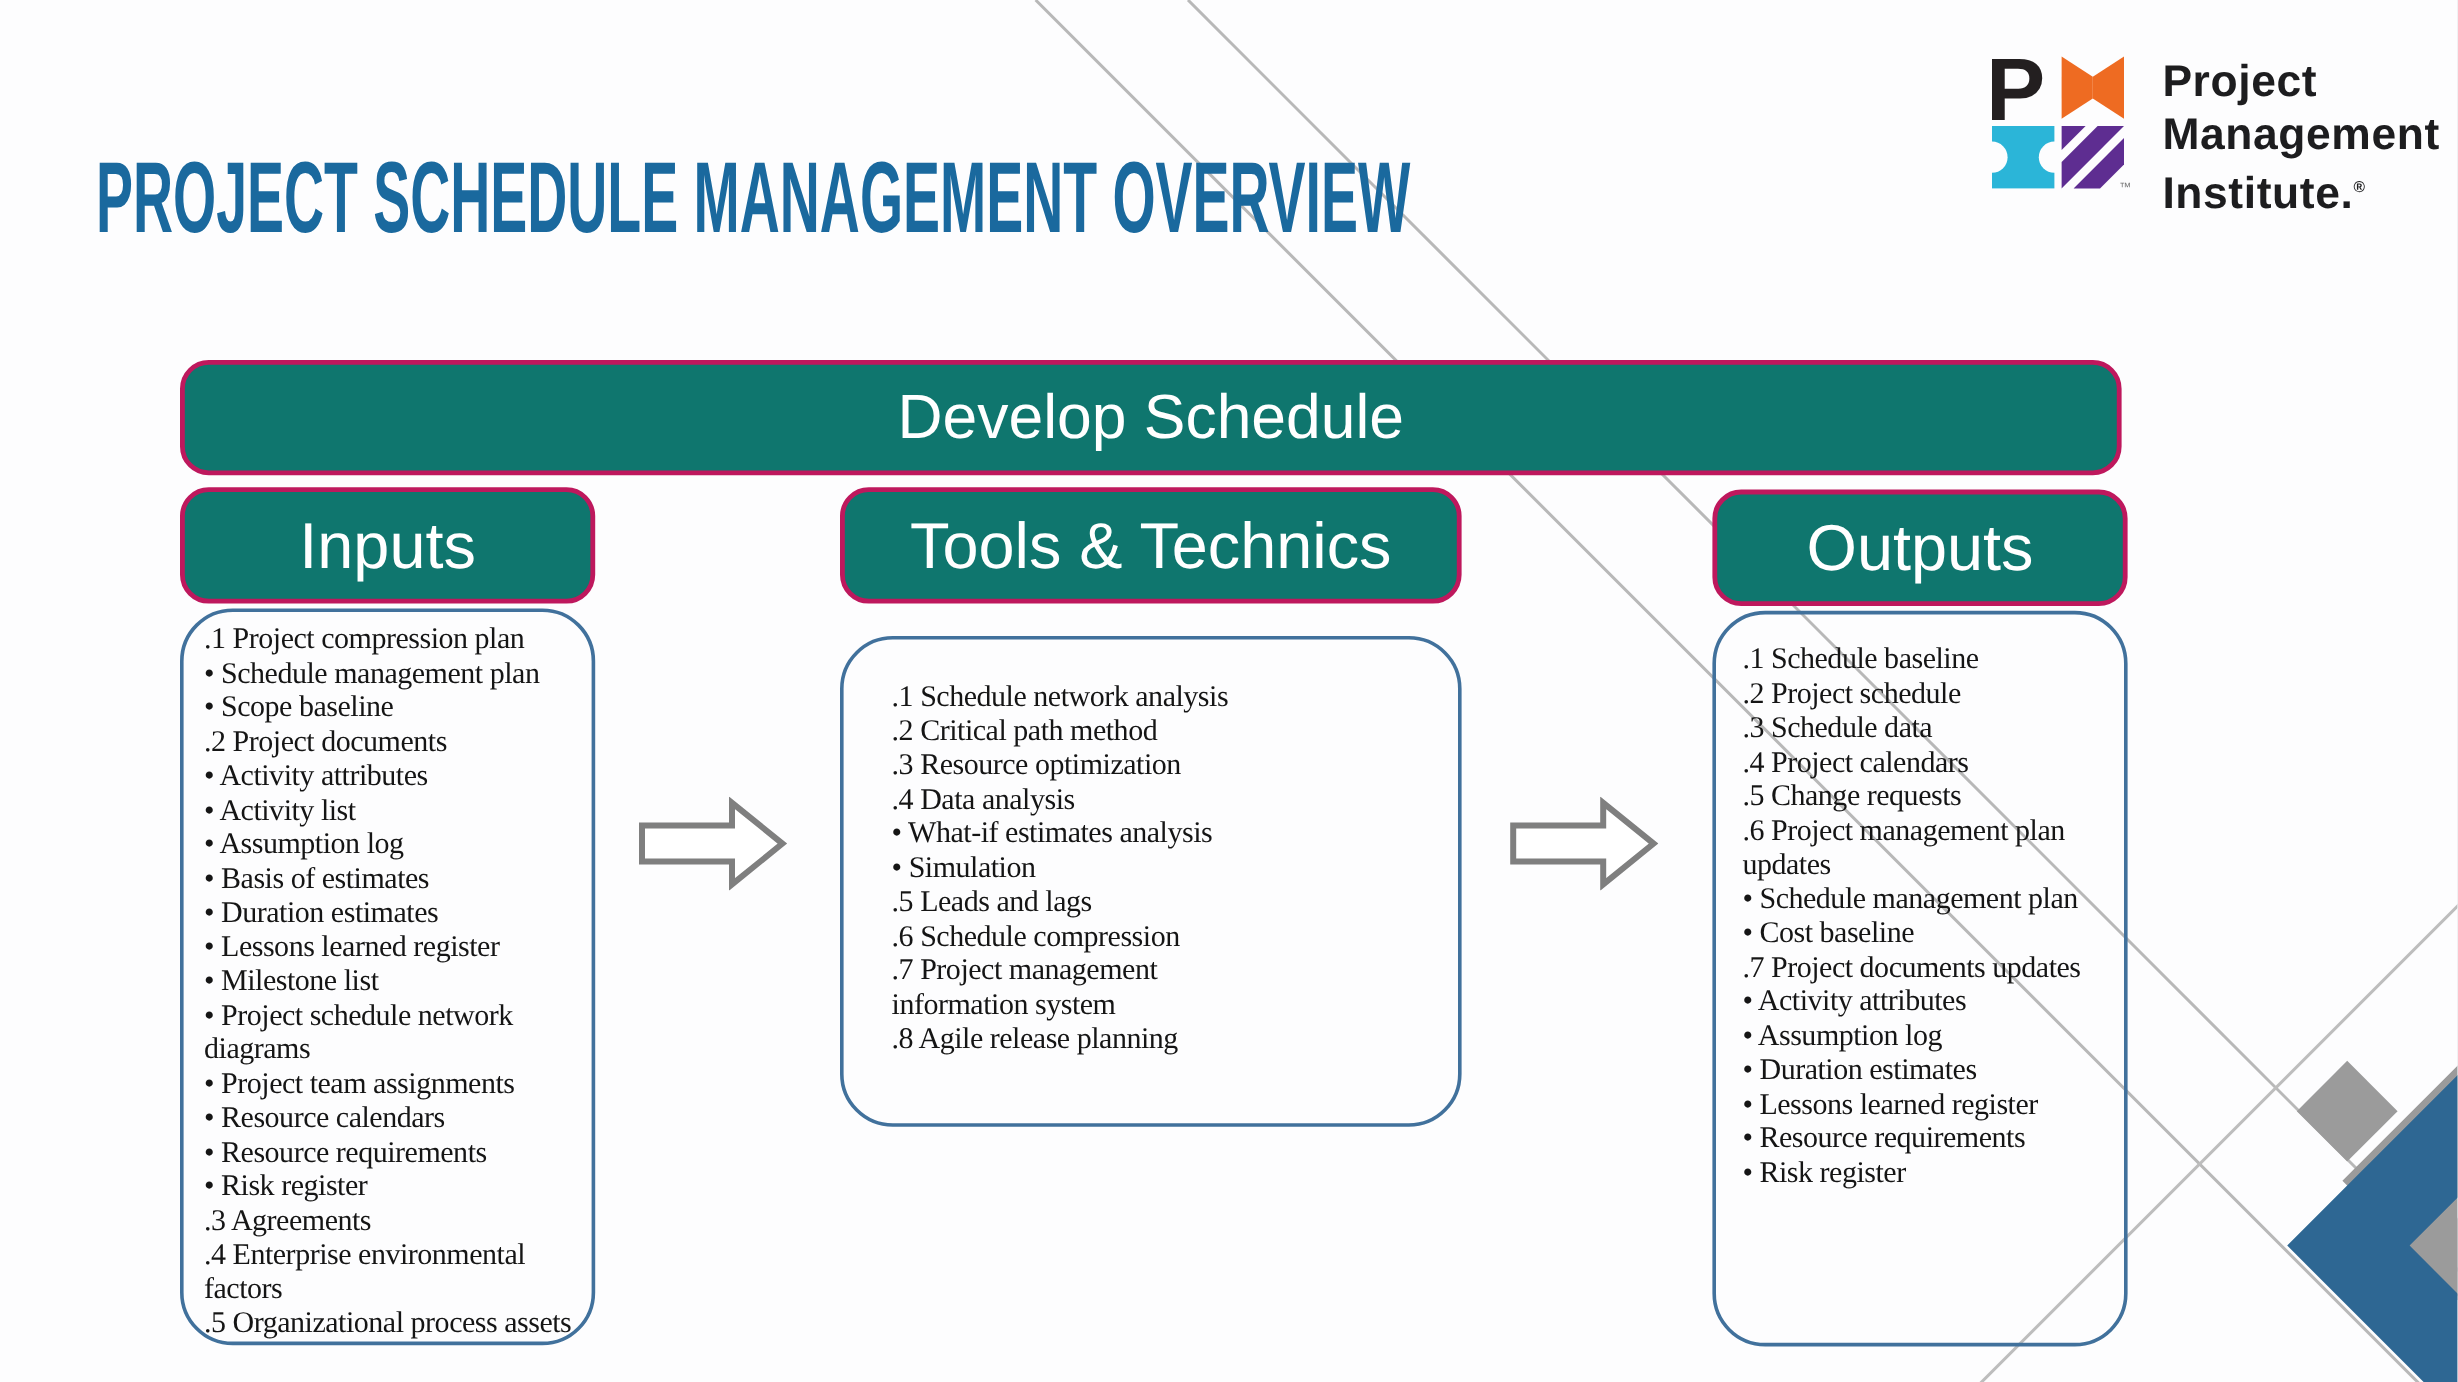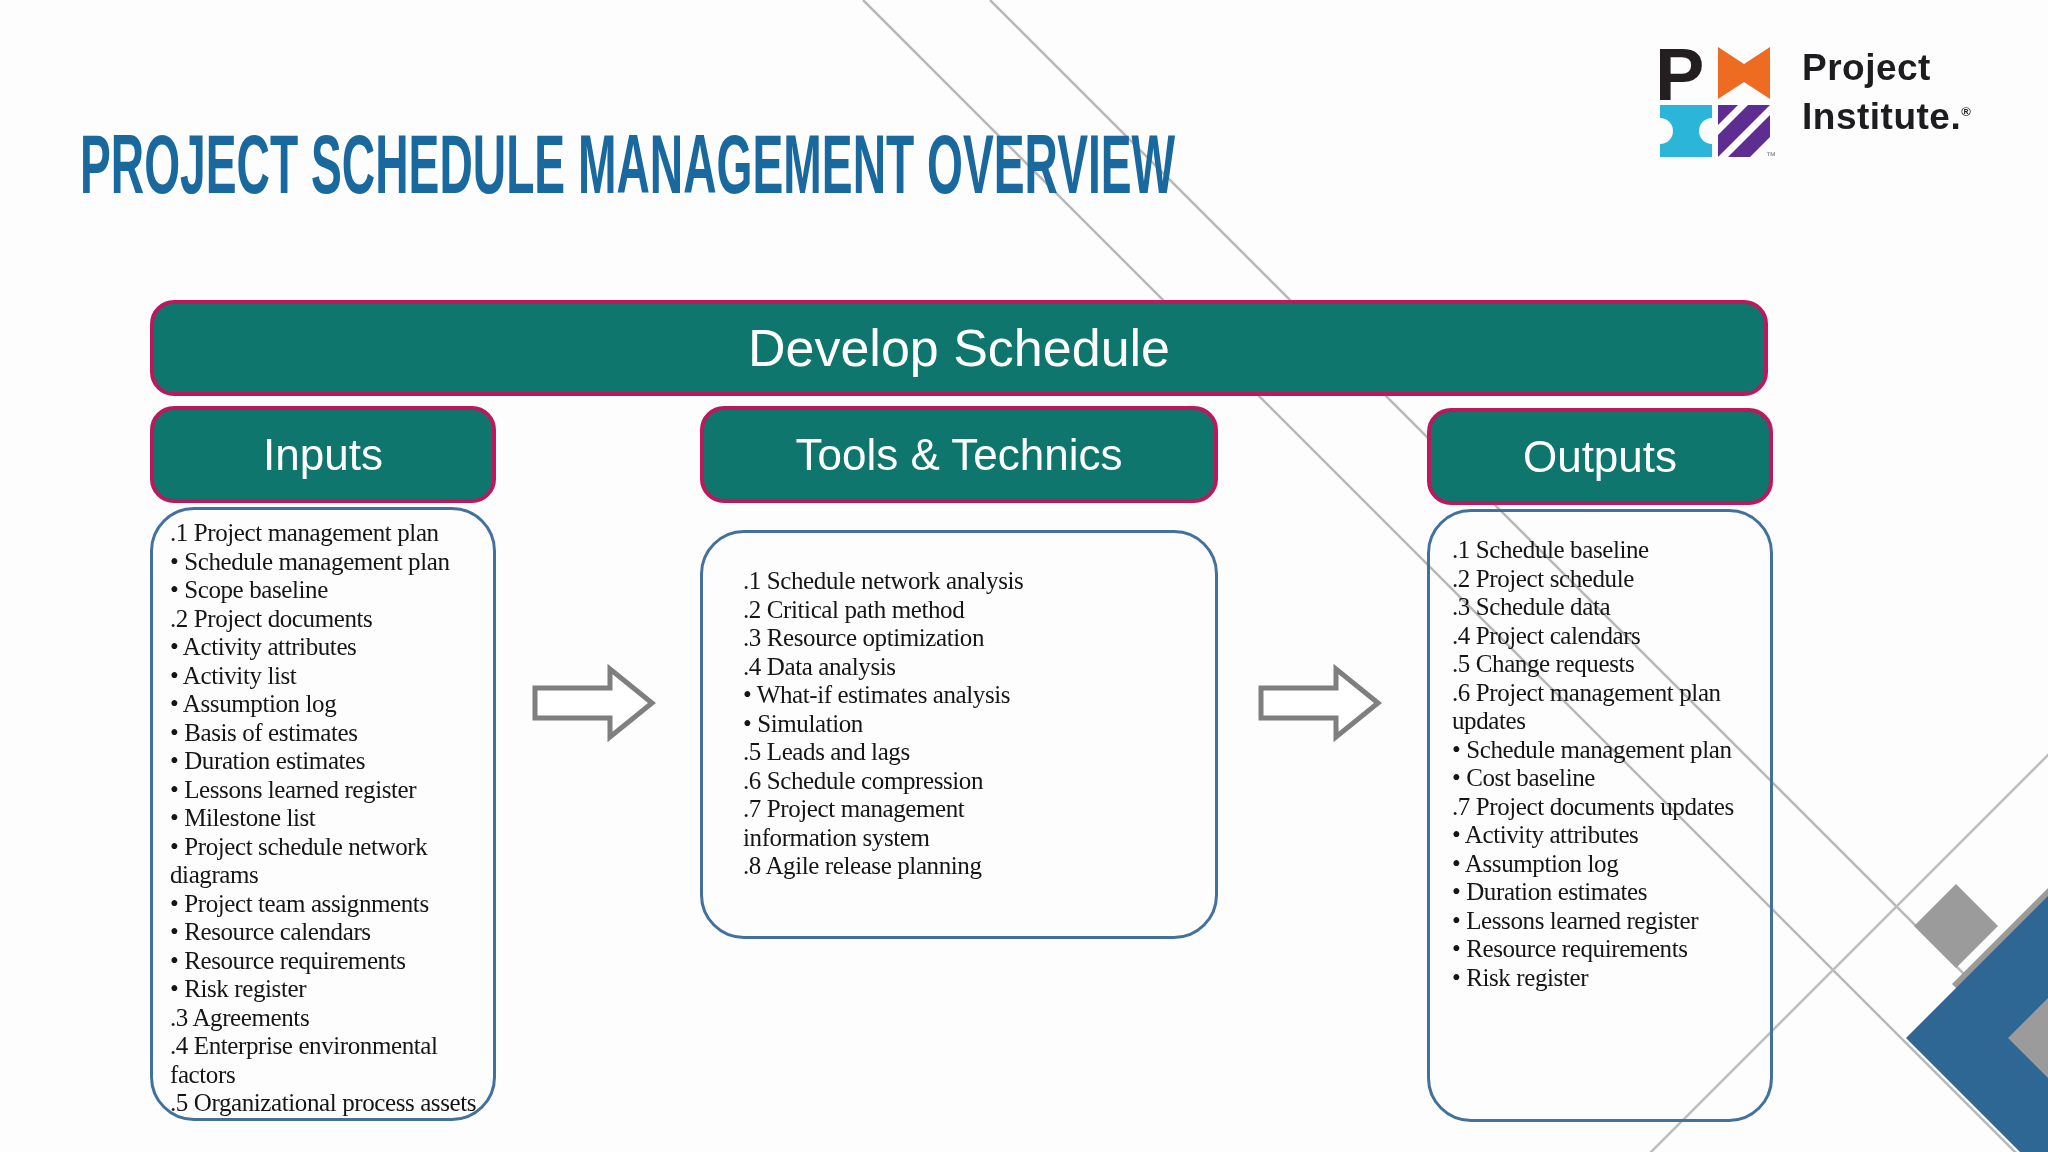--- a/index.html
+++ b/index.html
@@ -21,21 +21,21 @@
   .wordmark{margin-left:26px;margin-top:2px;color:#1d1d1f;font-weight:700;
     font-size:37px;line-height:44px;letter-spacing:0.5px;}
   .wordmark sup{font-size:13px;}
   
   .banner,.hdr{
     position:absolute;z-index:2;background:#0f766e;border:4px solid #be185d;
     border-radius:24px;display:flex;align-items:center;justify-content:center;
     color:#ffffff;
   }
   .banner{left:150px;top:300px;width:1610px;height:88px;font-size:52px;}
-  .hdr{height:89px;font-size:44px;}
+  .hdr{height:89px;font-size:54px;}
   .hdr.col-inputs{left:150px;top:406px;width:338px;}
   .hdr.col-tools{left:700px;top:406px;width:510px;}
   .hdr.col-outputs{left:1427px;top:408px;width:338px;}
   
   .box{
     position:absolute;z-index:2;border:3px solid #41719C;border-radius:44px;
     background:transparent;box-sizing:border-box;
   }
   .box.col-inputs{left:150px;top:507px;width:346px;height:614px;}
   .box.col-tools{left:700px;top:530px;width:518px;height:409px;}
@@ -80,20 +80,21 @@
       </g>
       <g fill="#5E2D91">
         <polygon points="58,58 78,58 58,78"></polygon>
         <polygon points="88,58 110,58 58,110 58,88"></polygon>
         <polygon points="110,68 110,90 90,110 68,110"></polygon>
       </g>
       <text x="106" y="112" font-size="10" fill="#777">™</text>
     </svg>
     <div class="wordmark">
       <div>Project</div>
+      <div>Management</div>
       <div>
         <span>Institute.</span><sup>®</sup>
       </div>
     </div>
   </div>
 
   <div class="banner">
     <span>Develop Schedule</span>
   </div>
 
@@ -102,21 +103,21 @@
   </div>
   <div class="hdr col-tools">
     <span>Tools &amp; Technics</span>
   </div>
   <div class="hdr col-outputs">
     <span>Outputs</span>
   </div>
 
   <div class="box col-inputs">
     <div class="list">
-        <div class="li">.1 Project management plan</div>
+        <div class="li">.1 Project compression plan</div>
         <div class="li">• Schedule management plan</div>
         <div class="li">• Scope baseline</div>
         <div class="li">.2 Project documents</div>
         <div class="li">• Activity attributes</div>
         <div class="li">• Activity list</div>
         <div class="li">• Assumption log</div>
         <div class="li">• Basis of estimates</div>
         <div class="li">• Duration estimates</div>
         <div class="li">• Lessons learned register</div>
         <div class="li">• Milestone list</div>

